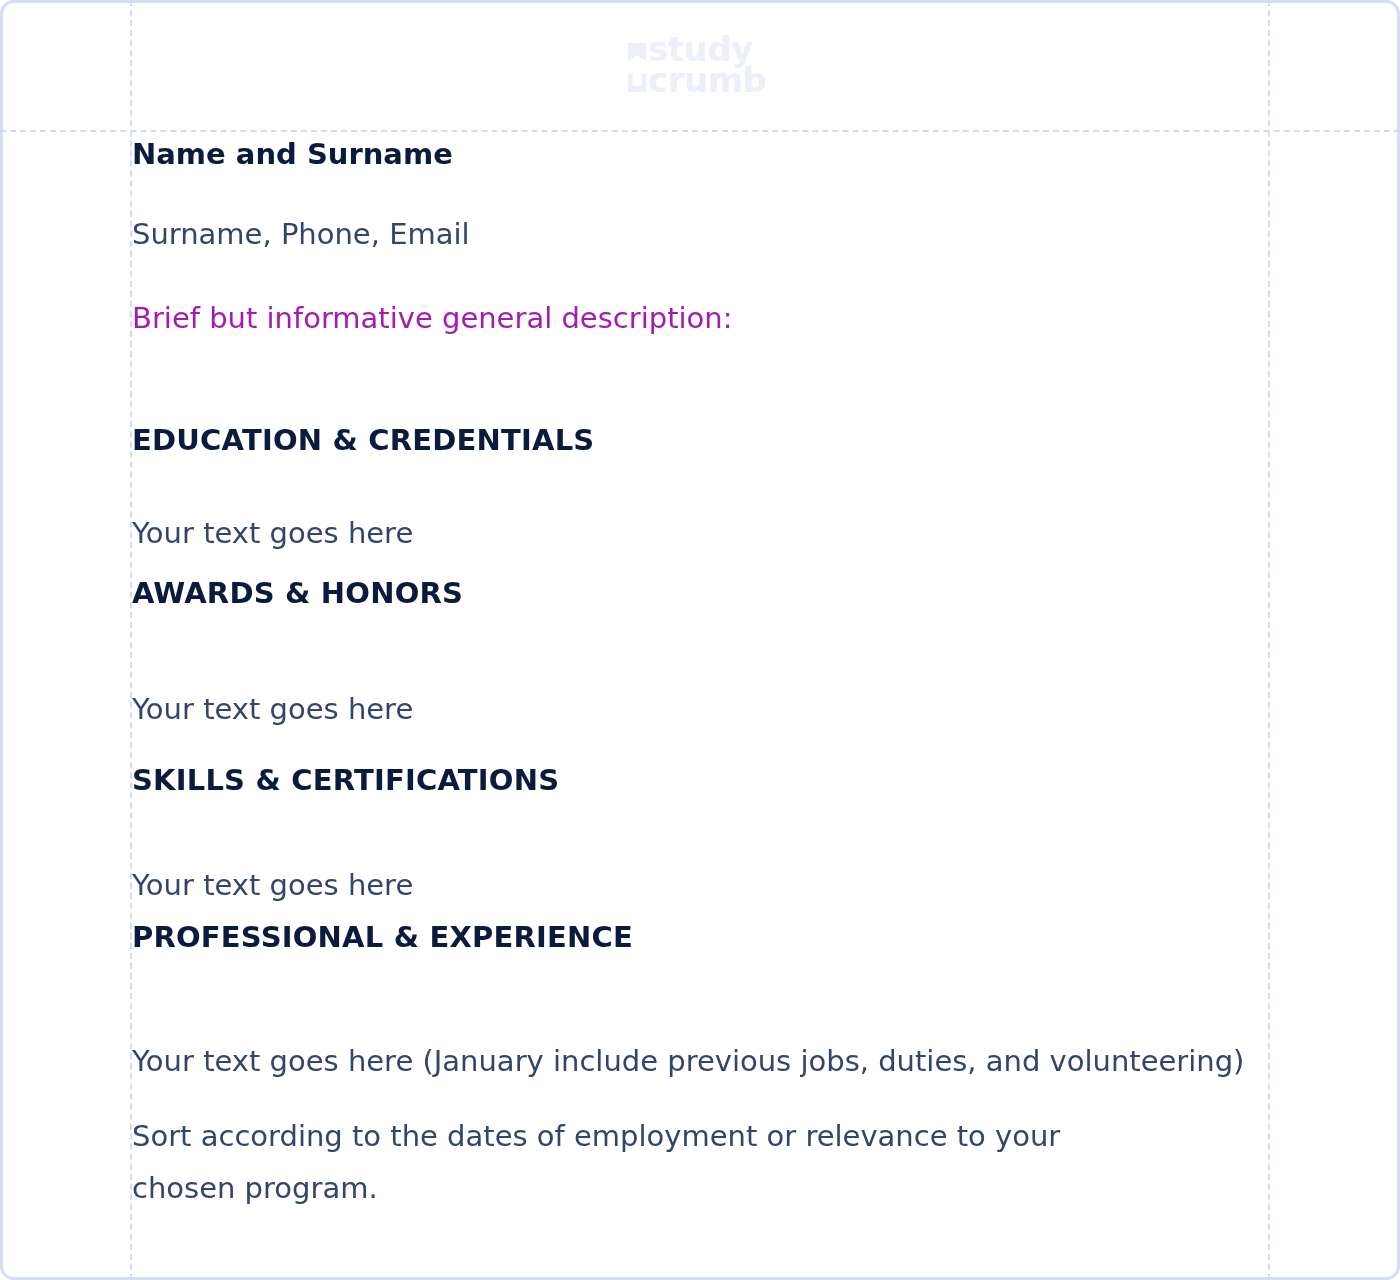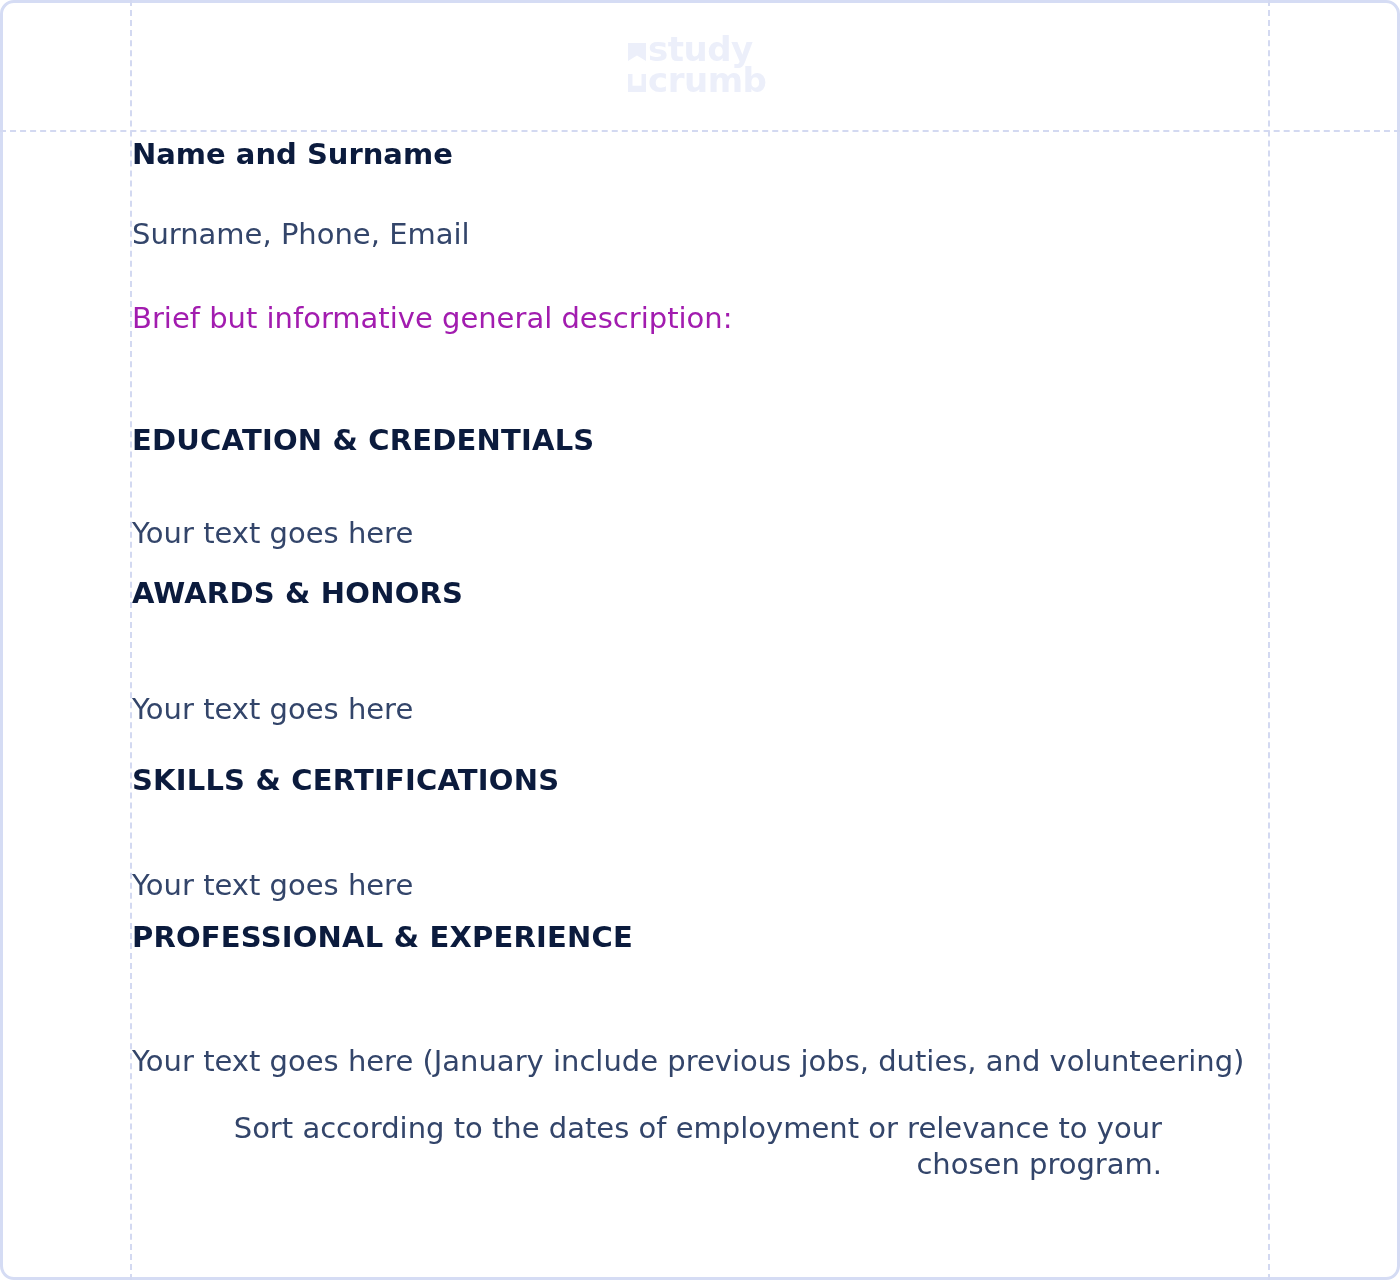--- a/index.html
+++ b/index.html
@@ -117,23 +117,22 @@
       font-size: 29px;
       color: #33456a;
       white-space: nowrap;
       margin-top: 39px;
     }
     .para {
       position: absolute;
       left: 0;
       width: 1030px;
       font-size: 29px;
-      line-height: 36px;
+      line-height: 52px;
       color: #33456a;
-      text-align: right;
     }
   </style>
 </head>
 <body>
 
 <div class="frame"></div>
 <div class="guide-v left"></div>
 <div class="guide-v right"></div>
 <div class="guide-h"></div>
 

